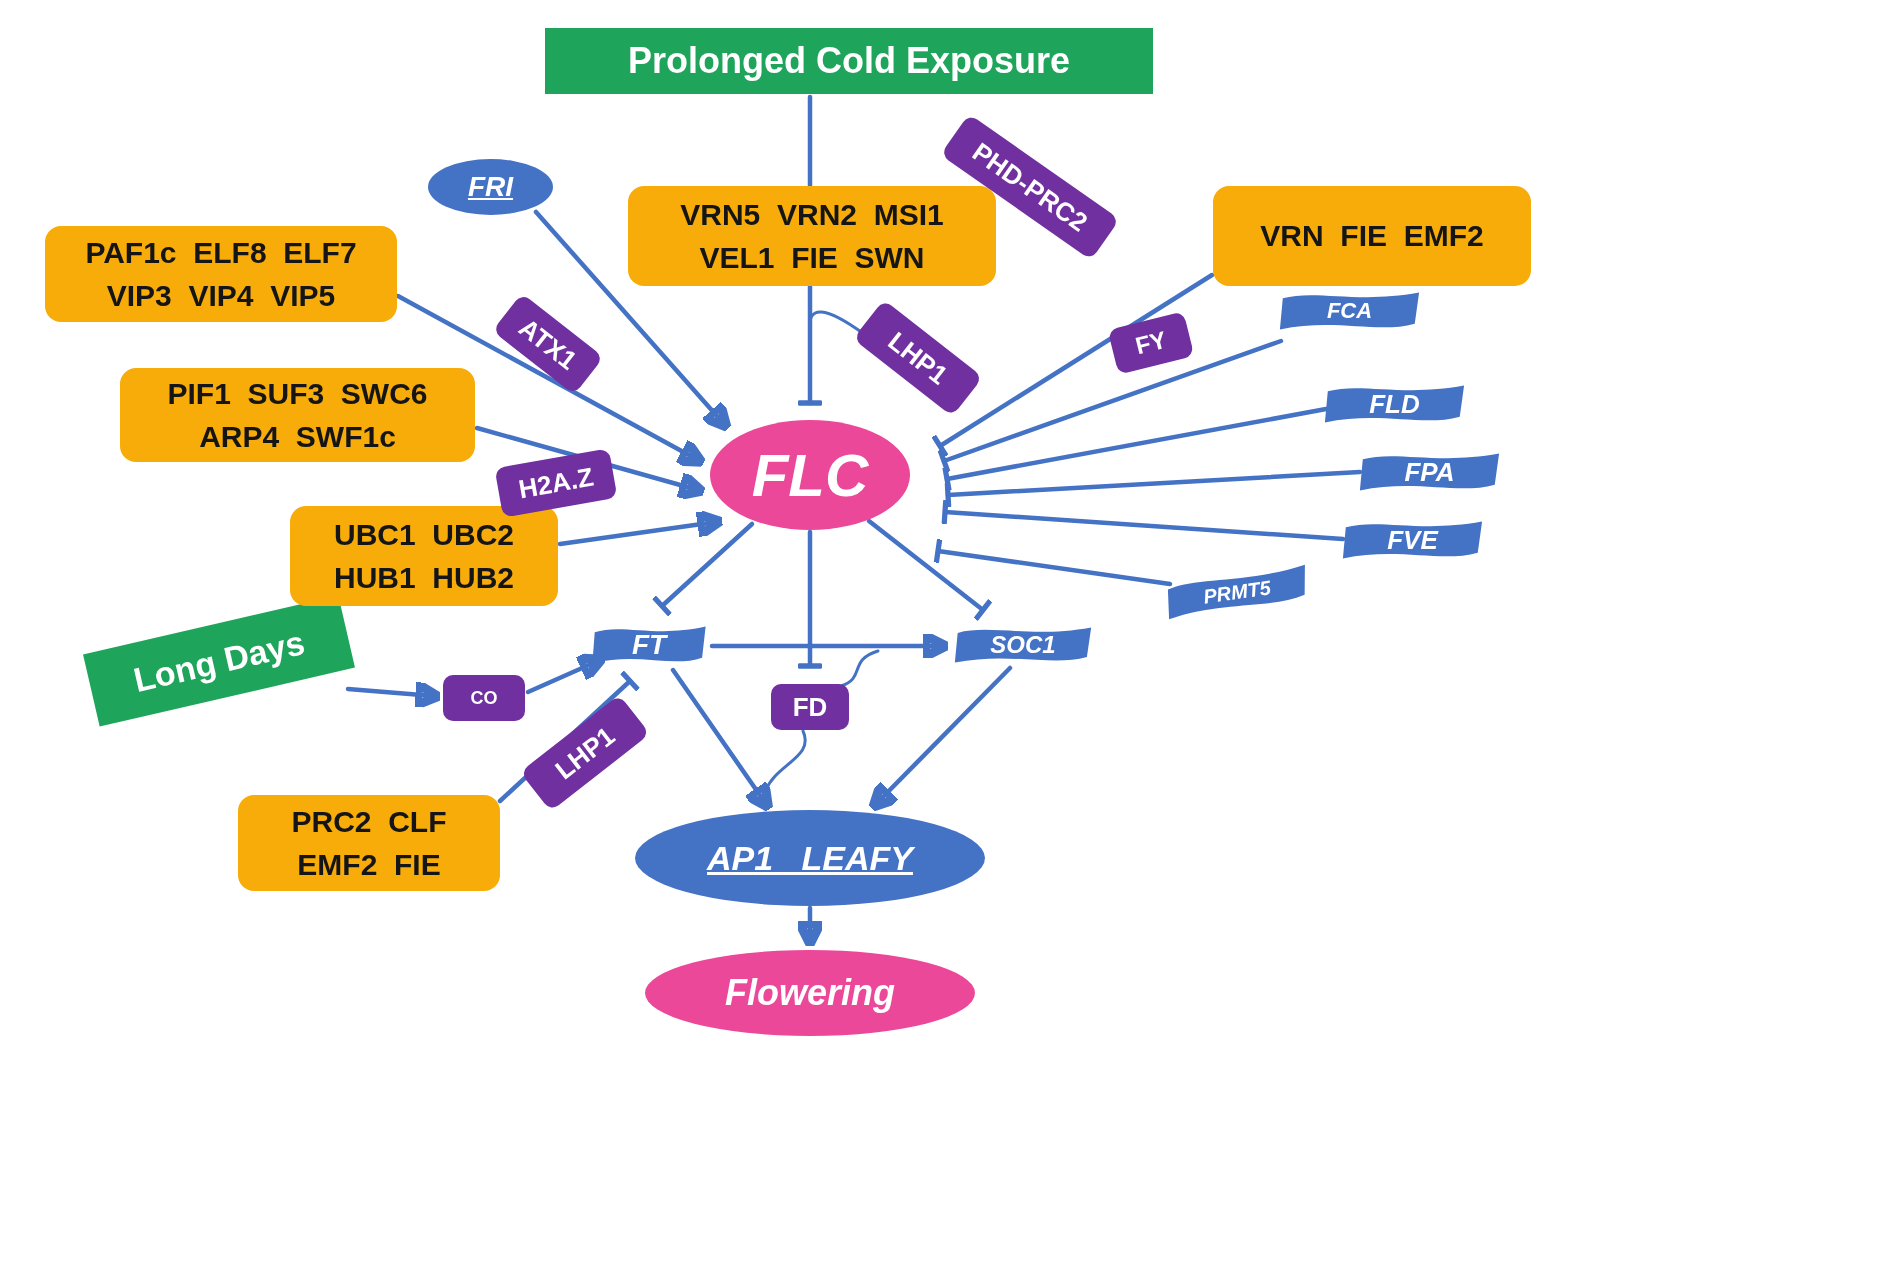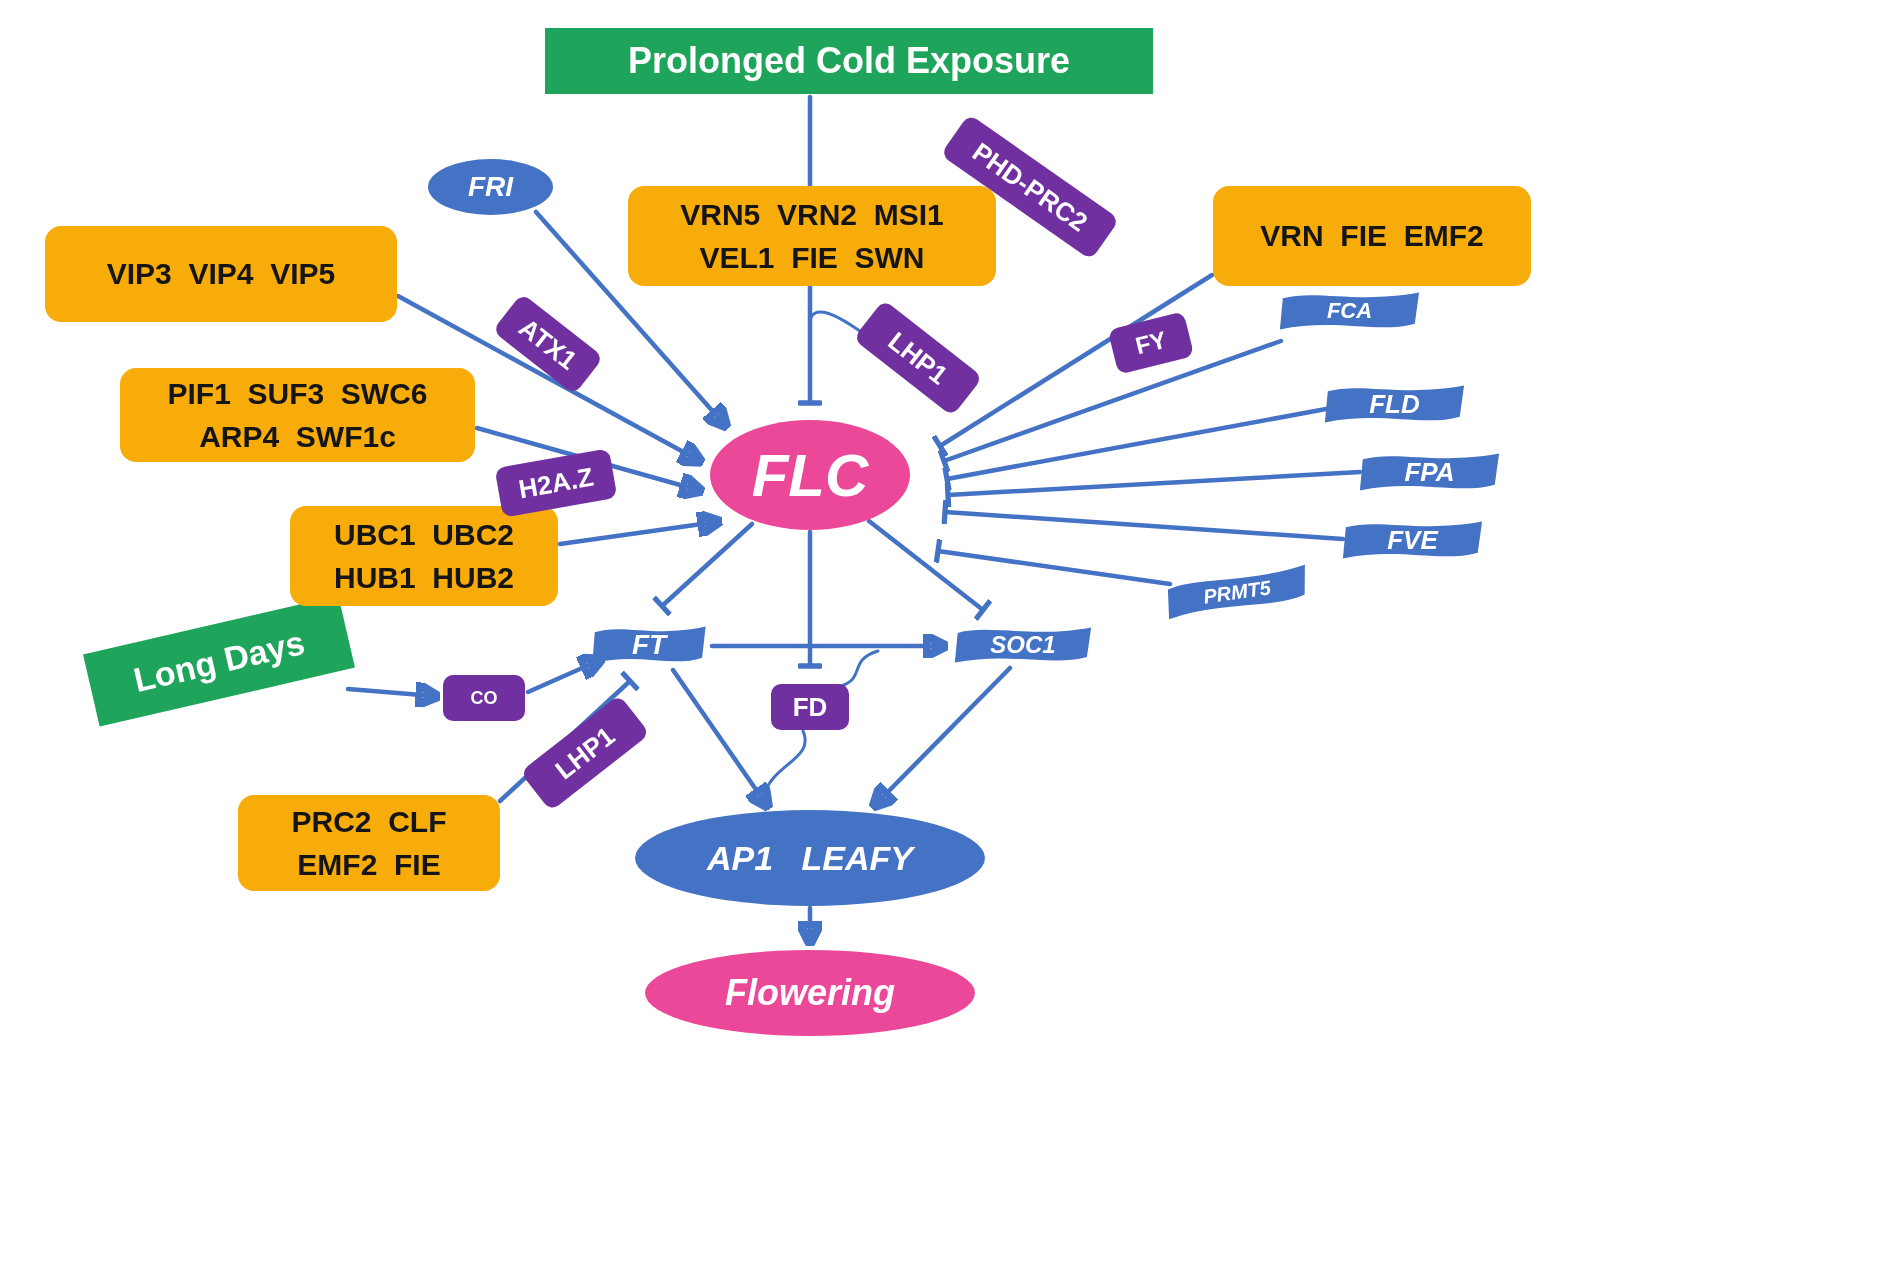--- a/index.html
+++ b/index.html
@@ -24,21 +24,21 @@
   .box-green { background:#1EA55B; color:#ffffff; font-weight:bold; }
   .box-orange {
     background:#F8AC0A; color:#151515; font-weight:bold;
     border-radius:16px; flex-direction:column; line-height:1.45;
   }
   .box-purple {
     background:#7030A0; color:#ffffff; font-weight:bold;
     border-radius:10px;
   }
   .ellipse { border-radius:50%; color:#ffffff; font-weight:bold; font-style:italic; }
-  .ellipse-blue { background:#4472C4; }
+  .ellipse-blue { background:#4472C4;text-decoration:underline; }
   .ellipse-red  { background:#ec4899; }
 
   .wave svg { position:absolute; left:0; top:0; width:100%; height:100%; }
   .wave path { fill:#4472C4; }
   .wave span { position:relative; color:#ffffff; font-weight:bold; font-style:italic; }
 </style>
 </head>
 <body>
 
 <svg id="edges" xmlns="http://www.w3.org/2000/svg">
@@ -84,20 +84,21 @@
 <div class="node box-green" style="left:88px;top:624px;width:262px;height:74px;font-size:34px;transform:rotate(-13deg)">
   <span>Long Days</span>
 </div>
 
 <div class="node box-orange" style="left:628px;top:186px;width:368px;height:100px;font-size:30px">
   <span>VRN5  VRN2  MSI1</span>
   <span>VEL1  FIE  SWN</span>
 </div>
 
 <div class="node box-orange" style="left:45px;top:226px;width:352px;height:96px;font-size:30px">
+  <span>PAF1c  ELF8  ELF7</span>
   <span>VIP3  VIP4  VIP5</span>
 </div>
 
 <div class="node box-orange" style="left:1213px;top:186px;width:318px;height:100px;font-size:30px">
   <span>VRN  FIE  EMF2</span>
 </div>
 
 <div class="node box-orange" style="left:120px;top:368px;width:355px;height:94px;font-size:30px">
   <span>PIF1  SUF3  SWC6</span>
   <span>ARP4  SWF1c</span>

